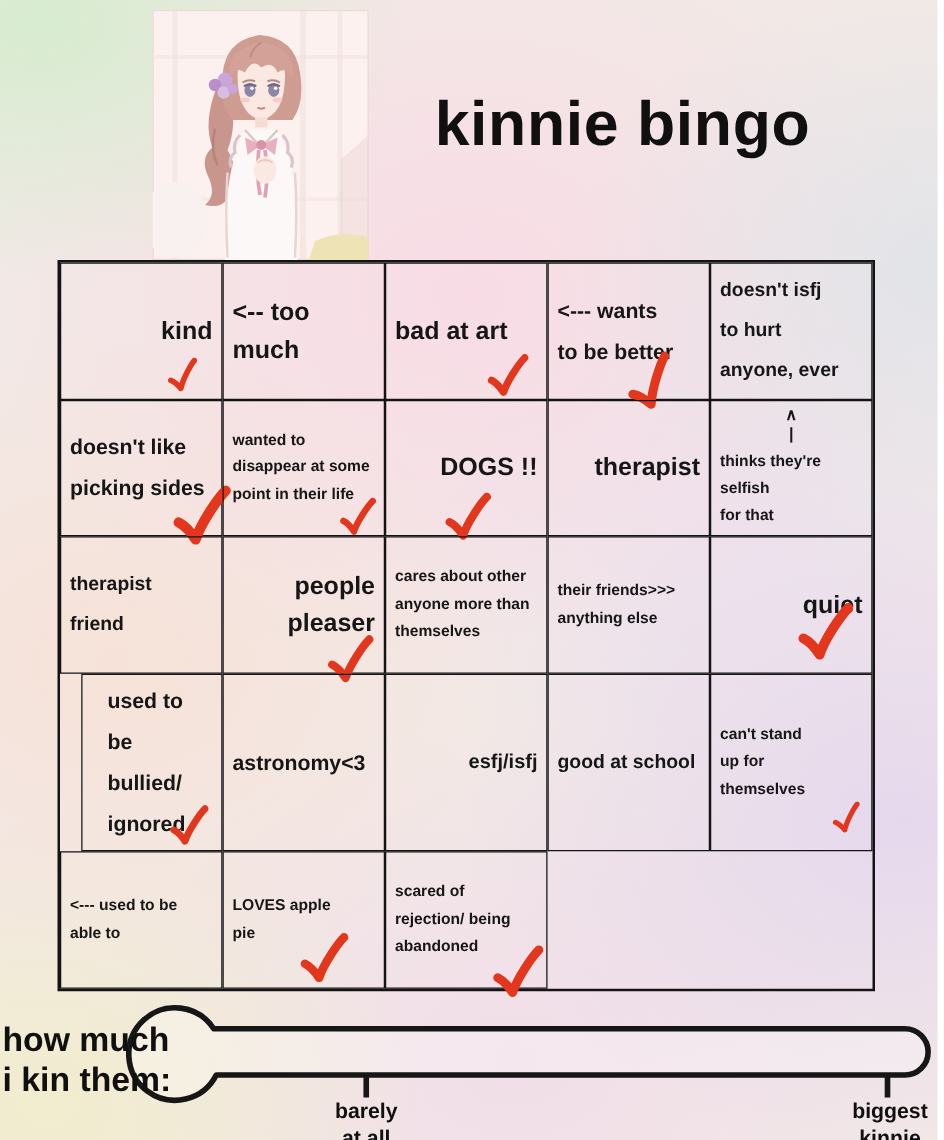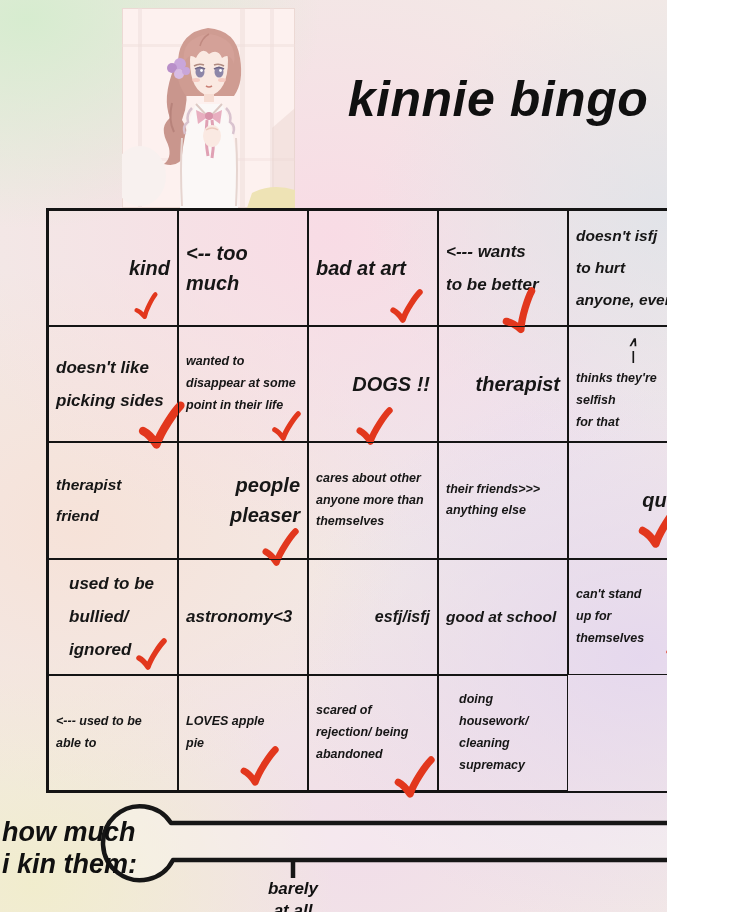--- a/index.html
+++ b/index.html
@@ -1,48 +1,47 @@
 <!DOCTYPE html>
 <html><head>
 <meta charset="utf-8">
 <style>
   html,body{margin:0;padding:0;}
   #canvas{
-    position:relative;width:667px;height:912px;overflow:hidden;
+    position:relative;width:750px;height:912px;overflow:hidden;
     font-family:"Liberation Sans",sans-serif;font-weight:700;color:#161616;
     background:
       radial-gradient(420px 300px at 4% 2%,  rgba(213,236,206,.95), rgba(213,236,206,0) 70%),
       radial-gradient(430px 330px at 100% 24%, rgba(223,227,233,.85), rgba(223,227,233,0) 70%),
       radial-gradient(500px 390px at 96% 72%, rgba(227,213,239,.85), rgba(227,213,239,0) 70%),
       radial-gradient(540px 430px at 50% 26%, rgba(249,218,229,.9), rgba(249,218,229,0) 72%),
       radial-gradient(470px 380px at 12% 58%, rgba(247,225,214,.85), rgba(247,225,214,0) 70%),
       radial-gradient(430px 330px at 5% 97%,  rgba(241,237,204,.95), rgba(241,237,204,0) 70%),
       radial-gradient(500px 370px at 55% 93%, rgba(241,220,233,.85), rgba(241,220,233,0) 72%),
       radial-gradient(420px 310px at 78% 46%, rgba(233,223,241,.65), rgba(233,223,241,0) 70%),
       #f2e9e6;
-    font-style: italic;
   }
   .title{
     position:absolute;left:298px;top:70px;width:400px;text-align:center;
     font-size:50px;letter-spacing:0.5px;color:#101010;
   }
   .portrait{position:absolute;left:122px;top:8px;width:173px;height:200px;}
   .grid{
     position:absolute;left:46px;top:208px;width:654px;height:585px;
     display:grid;grid-template-columns:repeat(5,1fr);grid-template-rows:repeat(5,1fr);
     border:2px solid #141414;box-sizing:border-box;
   }
   .cell{
     position:relative;border:1.5px solid #141414;box-sizing:border-box;
     display:flex;flex-direction:column;justify-content:center;
     padding:4px 7px;overflow:visible;
   }
   .ctext{white-space:pre-line;}
   .cell.center .ctext{text-align:right;}
-  .cell.indent{padding-left:20px;}
+  .cell.indent{padding-left:20px;margin-left:17px;}
   .arrow{text-align:center;white-space:pre-line;line-height:1.15;font-size:13px;margin-bottom:4px;}
   .xs .ctext{font-size:12.5px;line-height:1.75;}
   .sm .ctext{font-size:16px;line-height:1.75;}
   .md .ctext{font-size:15.5px;line-height:2.05;}
   .ml .ctext{font-size:17px;line-height:1.95;}
   .lg .ctext{font-size:20px;line-height:1.5;}
   .xl .ctext{font-size:24px;line-height:1.45;letter-spacing:1px;}
   .chk{position:absolute;pointer-events:none;}
   .scale-wrap{position:absolute;left:0;top:798px;width:755px;height:114px;}
   .scale-svg{position:absolute;left:0;top:0;}
@@ -251,26 +250,20 @@
         </svg>
       </div>
       <div class="cell xs">
         <div class="ctext">scared of
 rejection/ being
 abandoned</div>
         <svg class="chk" viewBox="0 0 32 32" width="42" height="42" style="right: 2px; bottom: -8px;">
           <path d="M4 20 C8 22 11 26 13 29 C16 20 25 7 29 3" fill="none" stroke="#e2371d" stroke-width="5.5" stroke-linecap="round" stroke-linejoin="round"></path>
         </svg>
       </div>
-      <div class="cell xs indent">
-        <div class="ctext">doing
-housework/
-cleaning
-supremacy</div>
-      </div>
     </div>
 
   <div class="scale-wrap">
     <svg class="scale-svg" width="755" height="114" viewBox="0 0 755 114">
       <path d="M171 25 A37 37 0 1 0 173 62 L724 62 A18.5 18.5 0 0 0 724 25 Z" fill="rgba(255,255,255,0.28)" stroke="#161616" stroke-width="4.5" stroke-linejoin="round"></path>
       <line x1="293" y1="62" x2="293" y2="80" stroke="#161616" stroke-width="4.5"></line>
       <line x1="710" y1="62" x2="710" y2="80" stroke="#161616" stroke-width="4.5"></line>
     </svg>
     <div class="kin-question">how much
 i kin them:</div>

